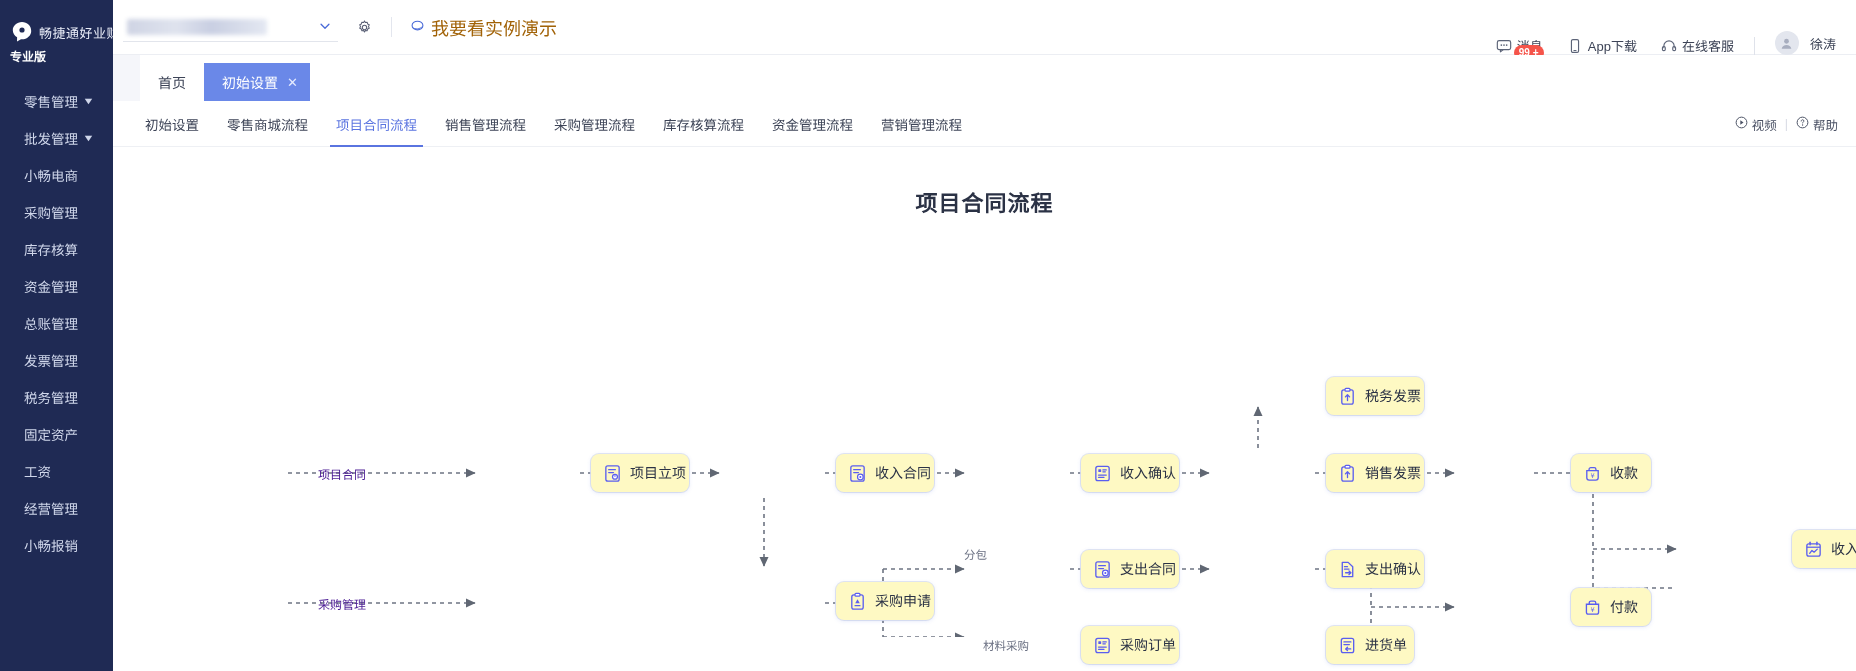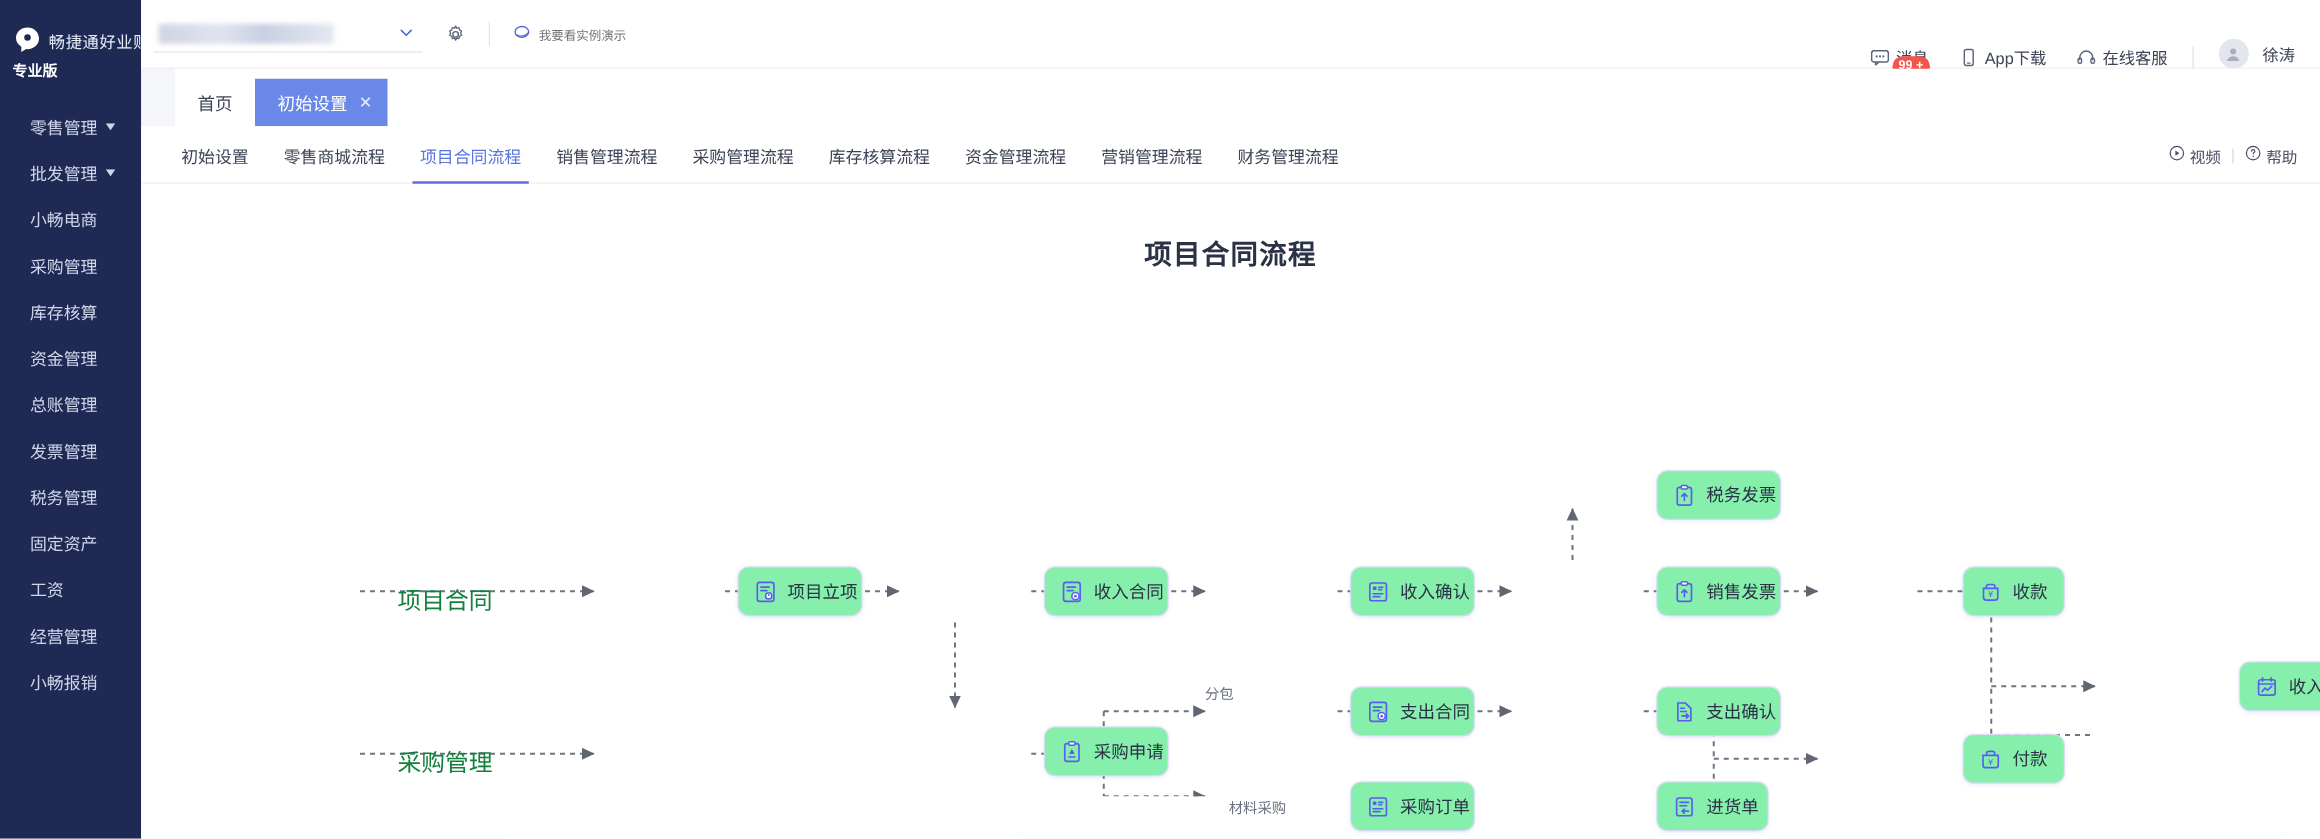--- a/index.html
+++ b/index.html
@@ -67,21 +67,21 @@
     height: 16px; width: 140px;
     background: linear-gradient(90deg,#cfd4e4 0%,#dfe3ee 35%,#c9cfe2 60%,#e4e8f2 100%);
     filter: blur(2px);
     border-radius: 2px;
   }
   .chev { color: #4a6bd8; font-size: 13px; line-height: 1; }
   .gear-btn { margin-left: 18px; color: #5a6076; display: flex; align-items: center; cursor: pointer; }
   .vline { width: 1px; height: 20px; background: #e3e6ee; margin: 0 18px; }
   .demo-link {
     display: flex; align-items: center; gap: 6px;
-    color: #737373; font-size: 10px; cursor: pointer;
+    color: #a16207; font-size: 18px; cursor: pointer;
   }
   .demo-link .ico { color: #4a6bd8; }
 
   .top-right {
     position: absolute; right: 8px; top: 0; height: 55px;
     display: flex; align-items: flex-end; gap: 0;
   }
   .tr-item {
     display: flex; align-items: center; gap: 5px;
     color: #3d4457; font-size: 13px; padding: 0 12px;
@@ -152,30 +152,30 @@
   .flow-title {
     text-align: center; font-size: 22px; color: #2b3245;
     margin-top: 38px; letter-spacing: 1px;
   }
 
   
   .canvas { position: relative; width: 100%; height: 420px; }
   .canvas svg.lines { position: absolute; left: 0; top: 0; width: 100%; height: 420px; }
 
   .row-label {
-    position: absolute; font-size: 19px; color: #15803d; white-space: nowrap;
+    position: absolute; font-size: 12px; color: #4c1d95; white-space: nowrap;
   }
   .edge-label {
     position: absolute; font-size: 11.5px; color: #6b7183; white-space: nowrap;
   }
 
   .node {
     position: absolute;
     height: 38px;
-    background: #86efac;
+    background: #fef9c3;
     border-radius: 8px;
     box-shadow: 0 1px 4px rgba(90,116,224,.18), 0 0 0 1px rgba(225,229,242,.9);
     display: flex; align-items: center; gap: 8px;
     padding: 0 15px 0 12px;
     font-size: 14px; color: #2b3245;
     cursor: pointer; white-space: nowrap;
   }
   .node .nico { width: 19px; height: 19px; flex: 0 0 19px; color: #5a5ef0; display: flex; }
   .node .nlabel { line-height: 1; }
 </style>
@@ -354,23 +354,20 @@
           </div>
         <div class="subtab">
             <span>库存核算流程</span>
           </div>
         <div class="subtab">
             <span>资金管理流程</span>
           </div>
         <div class="subtab">
             <span>营销管理流程</span>
           </div>
-        <div class="subtab">
-            <span>财务管理流程</span>
-          </div>
 
         <div class="subtabs-right">
           <span class="srt">
             <span>
               <svg viewBox="0 0 16 16" width="13" height="13" aria-hidden="true">
                 <circle cx="8" cy="8" r="6.6" fill="none" stroke="#4a5164" stroke-width="1.2"></circle>
                 <path d="M6.5 5.3l4 2.7-4 2.7z" fill="#4a5164"></path>
               </svg>
             </span>
             <span>视频</span>

